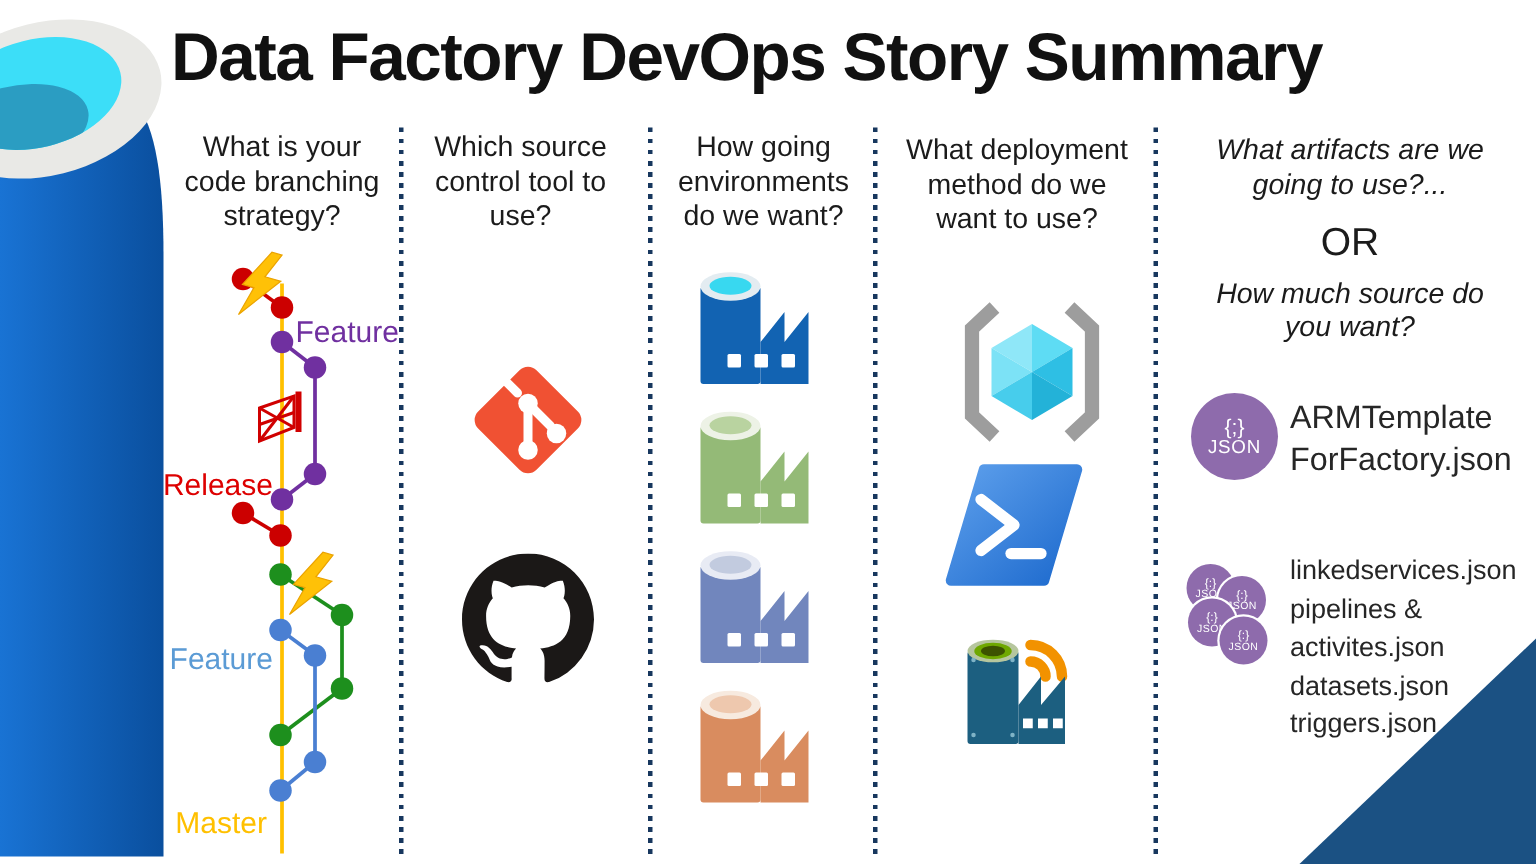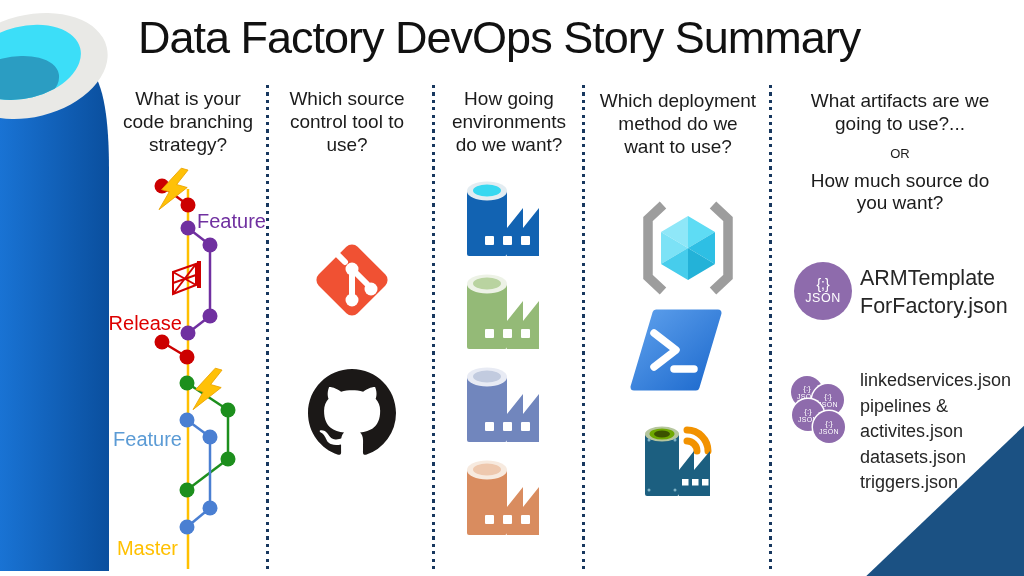--- a/index.html
+++ b/index.html
@@ -2,32 +2,32 @@
 <html><head>
 <meta charset="utf-8">
 <style>
   html,body{margin:0;padding:0;}
   body{
     width:1024px;height:576px;position:relative;overflow:hidden;background:#ffffff;
     font-family:"Liberation Sans",sans-serif;
   }
   .abs{position:absolute;}
   .title{
-    position:absolute;left:138px;top:12px;width:760px;
-    font-size:45px;font-weight:400;color:#111;letter-spacing:-1px;line-height:52px;
+    position:absolute;left:114px;top:12px;width:760px;
+    font-size:45px;font-weight:700;color:#111;letter-spacing:-1px;line-height:52px;
     white-space:nowrap;
   }
   .sep{position:absolute;top:85px;width:3px;height:487px;}
   .q{
     position:absolute;font-size:19px;line-height:1.2;color:#1b1b1b;
     text-align:center;white-space:pre-line;
   }
   .q5wrap{position:absolute;left:776px;top:90px;width:248px;text-align:center;color:#1b1b1b;}
-  .q5wrap .p1,.q5wrap .p2{font-size:19px;line-height:1.2;white-space:pre-line;}
-  .q5wrap .or{font-size:13px;margin:10px 0 9px 0;}
+  .q5wrap .p1,.q5wrap .p2{font-size:19px;line-height:1.2;white-space:pre-line;font-style:italic;}
+  .q5wrap .or{font-size:26px;margin:10px 0 9px 0;}
   .badge-lg{
     position:absolute;left:794px;top:262px;width:58px;height:58px;border-radius:50%;
     background:#8e6bac;color:#fff;display:flex;flex-direction:column;align-items:center;justify-content:center;
     line-height:1.05;
   }
   .badge-lg .braces{font-size:14px;}
   .badge-lg .jsonl{font-size:12.5px;letter-spacing:.5px;}
   .badge-sm{
     position:absolute;width:32px;height:32px;border-radius:50%;background:#8e6bac;color:#fff;
     display:flex;flex-direction:column;align-items:center;justify-content:center;line-height:1.0;
@@ -81,21 +81,21 @@
 
 <div class="q" style="left:104px;top:88px;width:168px;">What is your
 code branching
 strategy?</div>
 <div class="q" style="left:272px;top:88px;width:150px;">Which source
 control tool to
 use?</div>
 <div class="q" style="left:436px;top:88px;width:146px;">How going
 environments
 do we want?</div>
-<div class="q" style="left:586px;top:90px;width:184px;">Which deployment
+<div class="q" style="left:586px;top:90px;width:184px;">What deployment
 method do we
 want to use?</div>
 <div class="q5wrap">
   <div class="p1">What artifacts are we
 going to use?...</div>
   <div class="or">OR</div>
   <div class="p2">How much source do
 you want?</div>
 </div>
 

